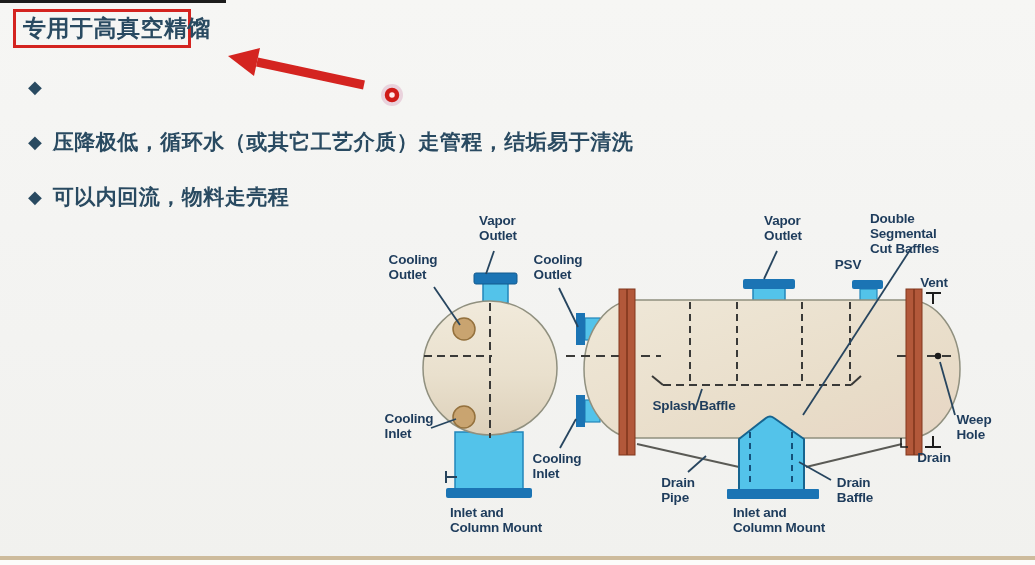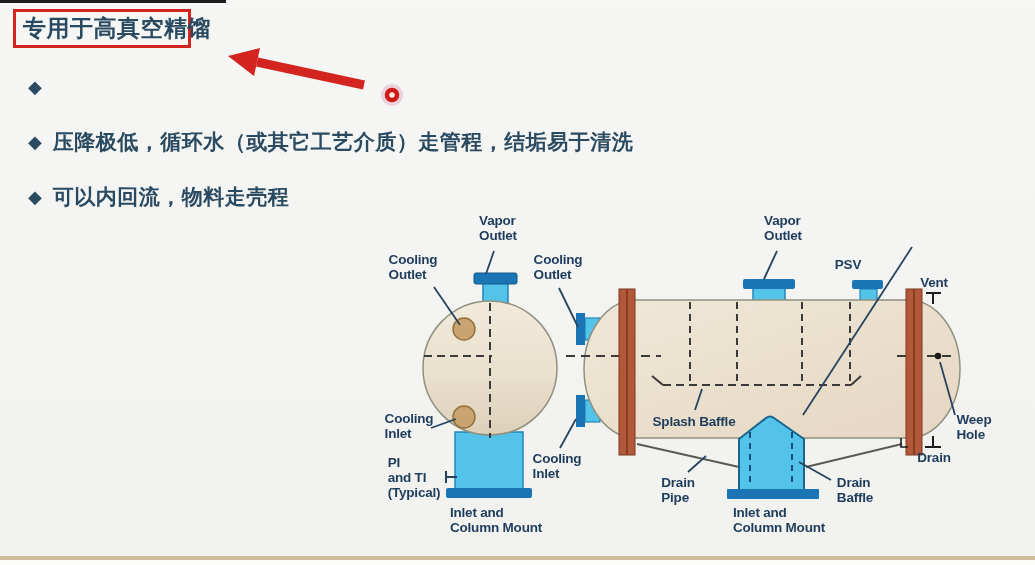--- a/index.html
+++ b/index.html
@@ -158,32 +158,31 @@
   </div>
 
   <div class="dlabel" style="left:413px;top:252px">Cooling
 Outlet</div>
   <div class="dlabel" style="left:498px;top:213px">Vapor
 Outlet</div>
   <div class="dlabel" style="left:558px;top:252px">Cooling
 Outlet</div>
   <div class="dlabel" style="left:409px;top:411px">Cooling
 Inlet</div>
-  <div class="dlabel" style="left:414px;top:455px">PI
-and TI
-(Typical)</div>
   <div class="dlabel" style="left:496px;top:505px">Inlet and
 Column Mount</div>
   <div class="dlabel" style="left:557px;top:451px">Cooling
 Inlet</div>
   <div class="dlabel" style="left:783px;top:213px">Vapor
 Outlet</div>
+  <div class="dlabel" style="left:925px;top:211px">Double Segmental
+Cut Baffles</div>
   <div class="dlabel" style="left:848px;top:257px">PSV</div>
   <div class="dlabel" style="left:934px;top:275px">Vent</div>
-  <div class="dlabel" style="left:694px;top:414px">Splash Baffle</div>
+  <div class="dlabel" style="left:694px;top:398px">Splash Baffle</div>
   <div class="dlabel" style="left:678px;top:475px">Drain
 Pipe</div>
   <div class="dlabel" style="left:779px;top:505px">Inlet and
 Column Mount</div>
   <div class="dlabel" style="left:855px;top:475px">Drain
 Baffle</div>
   <div class="dlabel" style="left:974px;top:412px">Weep
 Hole</div>
   <div class="dlabel" style="left:934px;top:450px">Drain</div>
 

